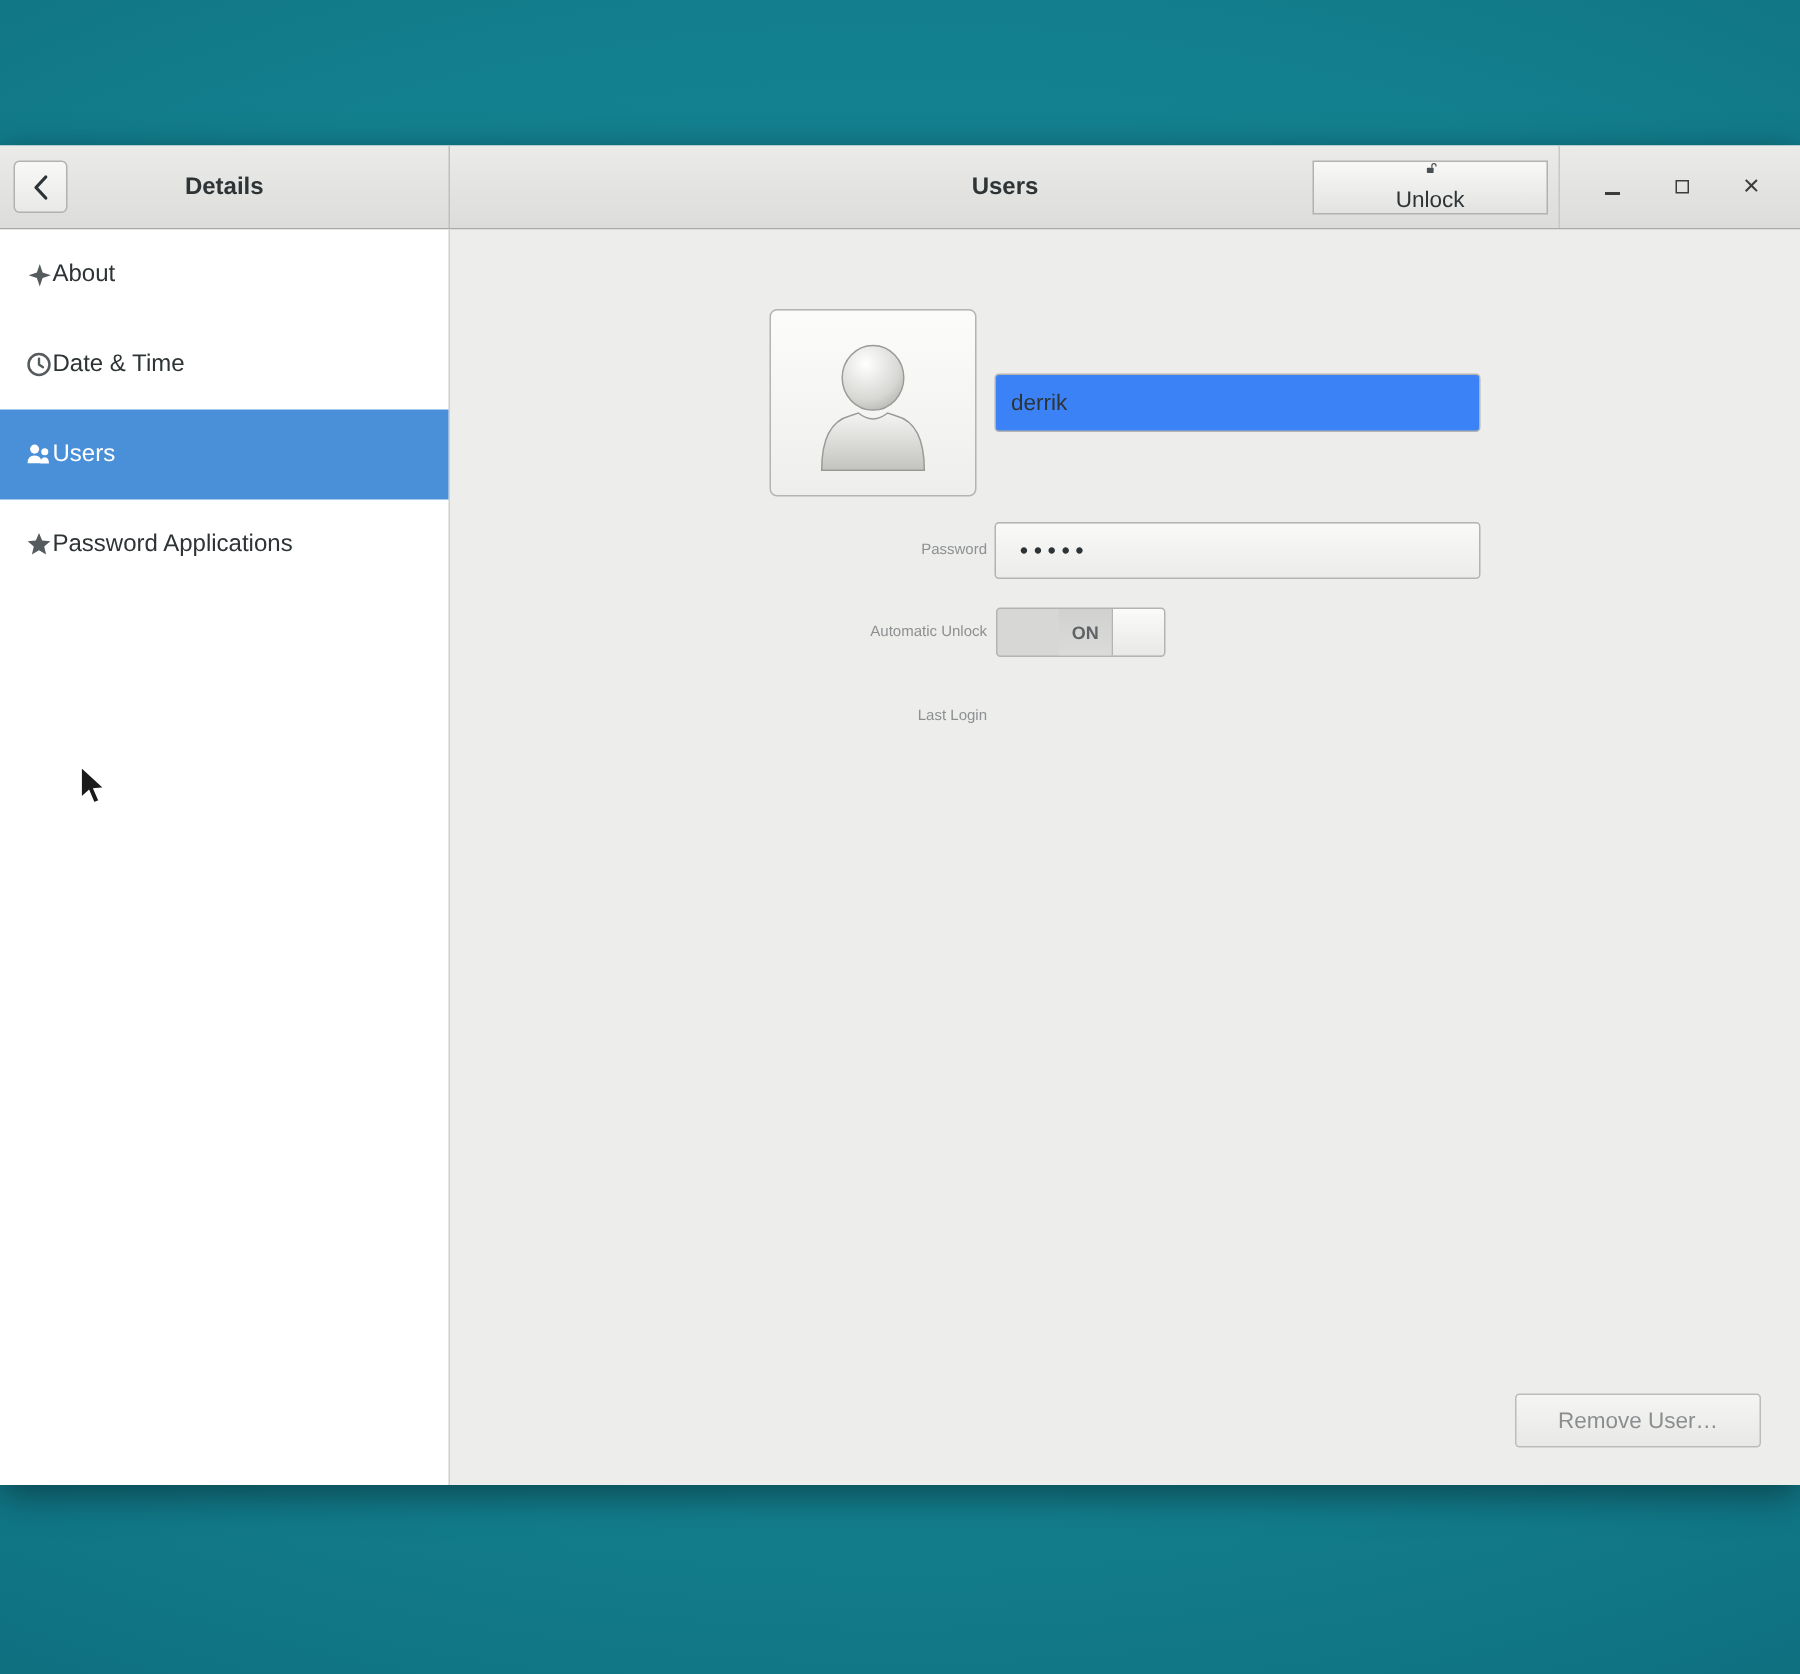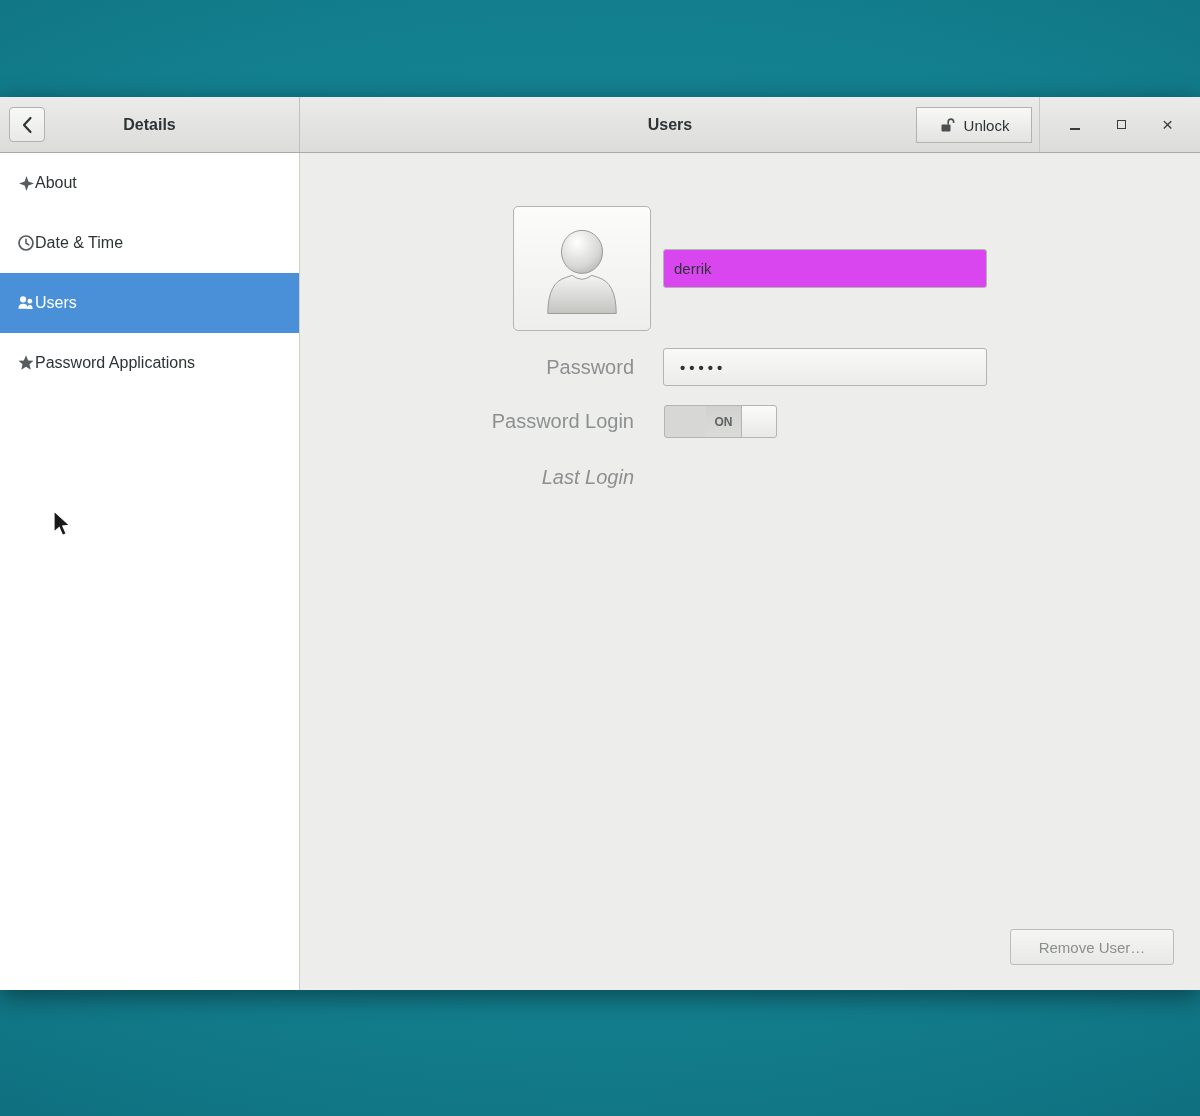--- a/index.html
+++ b/index.html
@@ -16,25 +16,25 @@
   .headerbar { position:absolute; left:0; top:0; width:100%; height:56px;
     background:linear-gradient(#ebebea,#dcdcda); border-bottom:1px solid #a9a9a6; display:flex; }
   .header-left { width:300px; position:relative; border-right:1px solid #bfbfbc; }
   .header-title { line-height:55px; text-align:center; font-weight:bold; font-size:16px; color:#2e3436; }
   .back-button { position:absolute; left:9px; top:10px; width:36px; height:35px;
     border:1px solid #b2b2af; border-radius:4px;
     background:linear-gradient(#f8f8f7,#e9e9e8);
     display:flex; align-items:center; justify-content:center; cursor:pointer; }
   .header-right { flex:1; position:relative; }
   .header-right .header-title { position:absolute; left:0; right:160px; }
-  .unlock-button { position:absolute; right:168px; top:10px; width:116px; height:36px;
+  .unlock-button { position:absolute; right:168px; top:10px; width:157px; height:36px;
     border:1px solid #b2b2af; border-radius:0;
     background:linear-gradient(#f8f8f7,#e3e3e2);
     display:flex; align-items:center; justify-content:center; gap:9px;
-    font-size:15px; color:#2e3436; cursor:pointer; }
+    font-size:15px; color:#2e3436; cursor:pointer;flex-direction:column; }
   .controls-sep { position:absolute; right:160px; top:0; width:1px; height:55px; background:#c8c8c5; }
   .window-controls { position:absolute; right:0; top:0; width:158px; height:55px;
     display:flex; align-items:center; justify-content:space-evenly; }
   .wc-btn { width:28px; height:28px; display:flex; align-items:center; justify-content:center;
     color:#3a3d3c; cursor:pointer; border-radius:3px; }
   .min-glyph { width:10px; height:2px; background:#3a3d3c; margin-top:9px; }
   .max-glyph { width:9px; height:9px; border:1.5px solid #3a3d3c; }
   .close-glyph { font-size:19px; line-height:1; color:#33363 5; }
 
   
@@ -47,29 +47,29 @@
 
   
   .content { position:absolute; left:300px; top:56px; width:900px; height:837px; background:#ededec; }
 
   .avatar-button { position:absolute; left:213px; top:53px; width:138px; height:125px;
     border:1px solid #b4b4b1; border-radius:5px;
     background:linear-gradient(#fcfcfb,#eeeeec);
     display:flex; align-items:center; justify-content:center; cursor:pointer; }
 
   .name-entry { position:absolute; left:363px; top:96px; width:324px; height:39px;
-    border:1px solid #b4b4b1; border-radius:3px; background:#d946ef;
+    border:1px solid #b4b4b1; border-radius:3px; background:#3b82f6;
     padding:0 10px; font-size:15px; color:#2e3436; outline:none;
     font-family:"Liberation Sans","DejaVu Sans",sans-serif; }
 
-  .form-label { position:absolute; width:210px; left:124px; text-align:right;
-    color:#8d9091; font-size:20px; }
+  .form-label { position:absolute; width:210px; left:148px; text-align:right;
+    color:#8d9091; font-size:10px; }
   .lbl-password { top:195px; height:38px; line-height:38px; }
   .lbl-autologin { top:252px; height:33px; line-height:33px; }
-  .lbl-lastlogin { top:306px; height:37px; line-height:37px;font-style:italic; }
+  .lbl-lastlogin { top:306px; height:37px; line-height:37px; }
 
   .password-field { position:absolute; left:363px; top:195px; width:324px; height:38px;
     border:1px solid #b4b4b1; border-radius:3px;
     background:linear-gradient(#f9f9f8,#ececeb);
     padding:0 16px; display:flex; align-items:center;
     font-size:15px; font-weight:bold; letter-spacing:4px; color:#2e3436; cursor:pointer; }
 
   .toggle { position:absolute; left:364px; top:252px; width:113px; height:33px;
     border:1px solid #b4b4b1; border-radius:3px; display:flex; overflow:hidden;
     background:#d7d7d5; cursor:pointer;padding-left:41px; }
@@ -192,21 +192,21 @@
         </svg>
       </div>
 
       <input class="name-entry" type="text" value="derrik" style="">
 
       <div class="form-label lbl-password">Password</div>
       <div class="password-field">
         <span>•••••</span>
       </div>
 
-      <div class="form-label lbl-autologin">Password Login</div>
+      <div class="form-label lbl-autologin">Automatic Unlock</div>
       <div class="toggle">
         <div class="toggle-on">ON</div>
         <div class="toggle-handle"></div>
       </div>
 
       <div class="form-label lbl-lastlogin">Last Login</div>
 
       <div class="remove-button">
         <span>Remove User…</span>
       </div>

